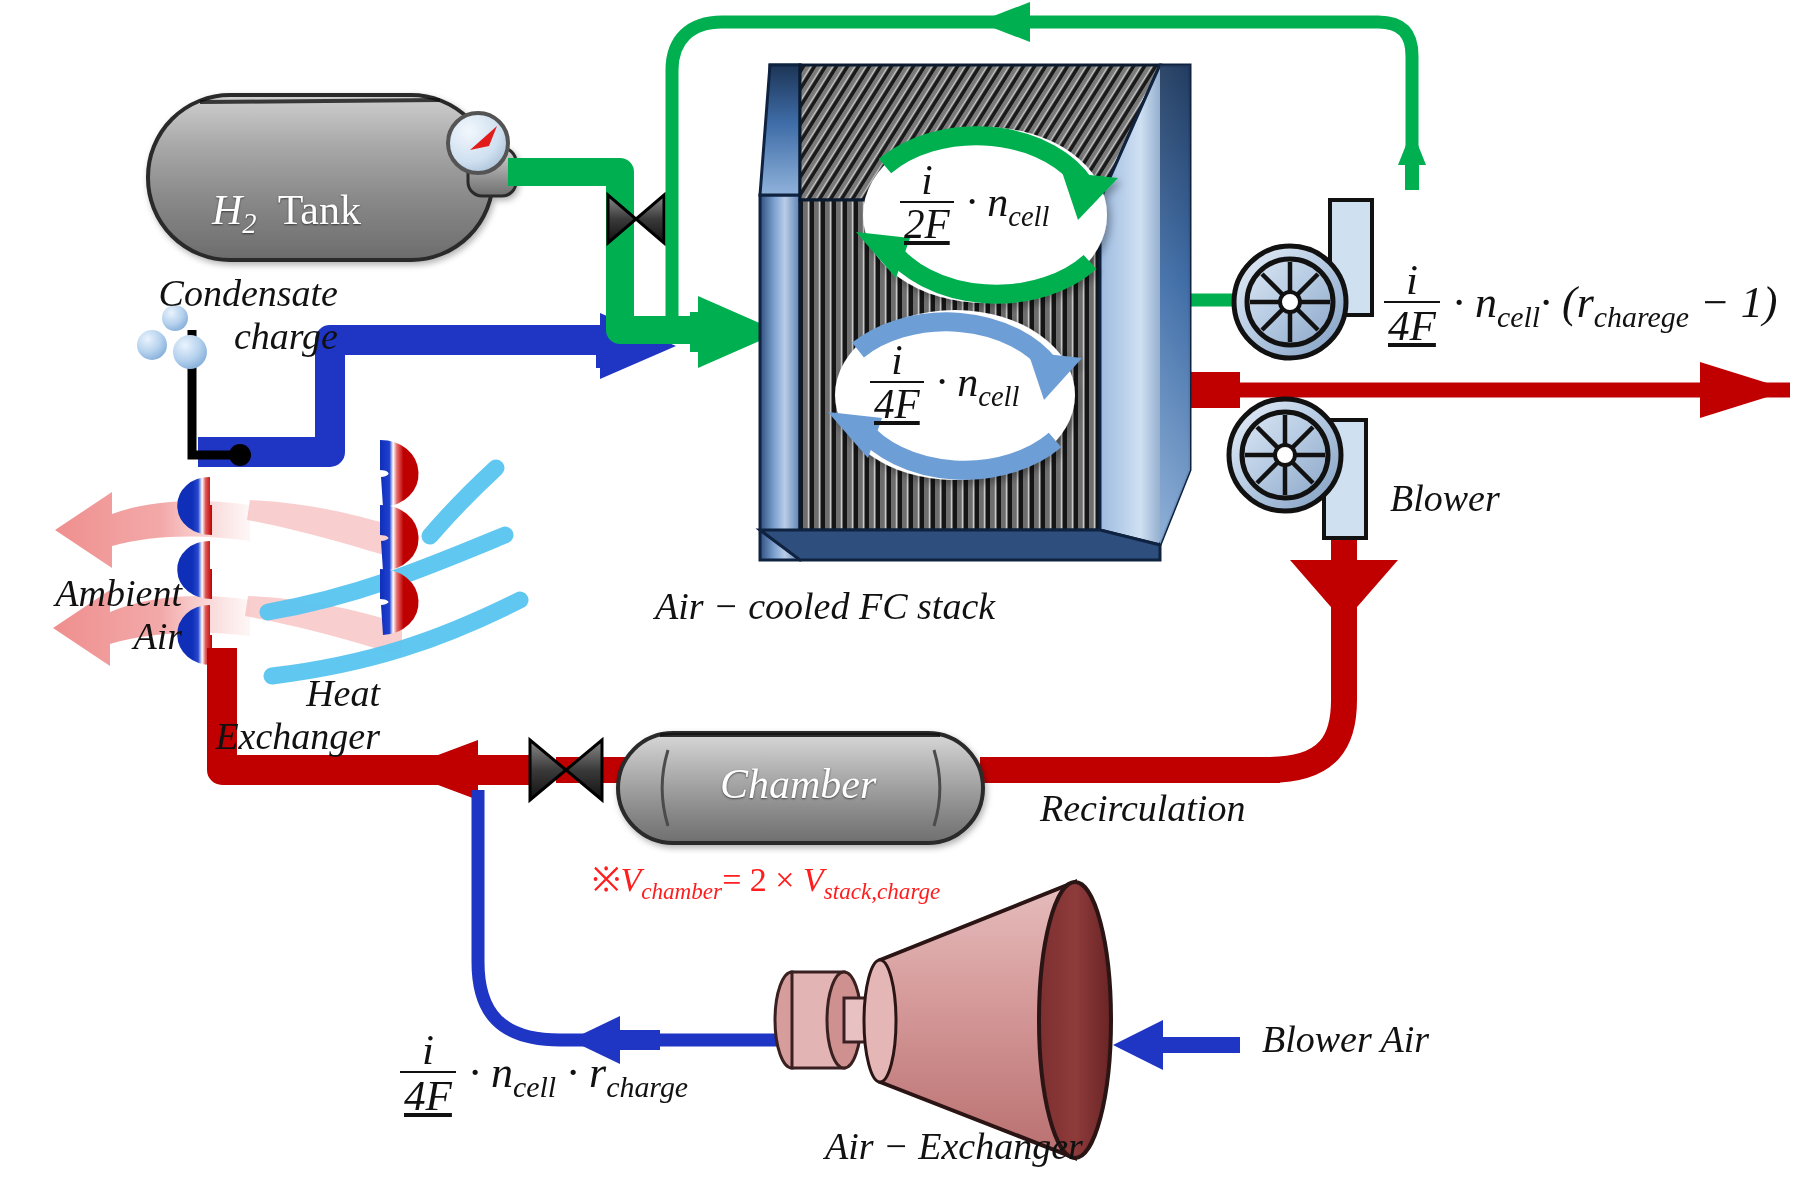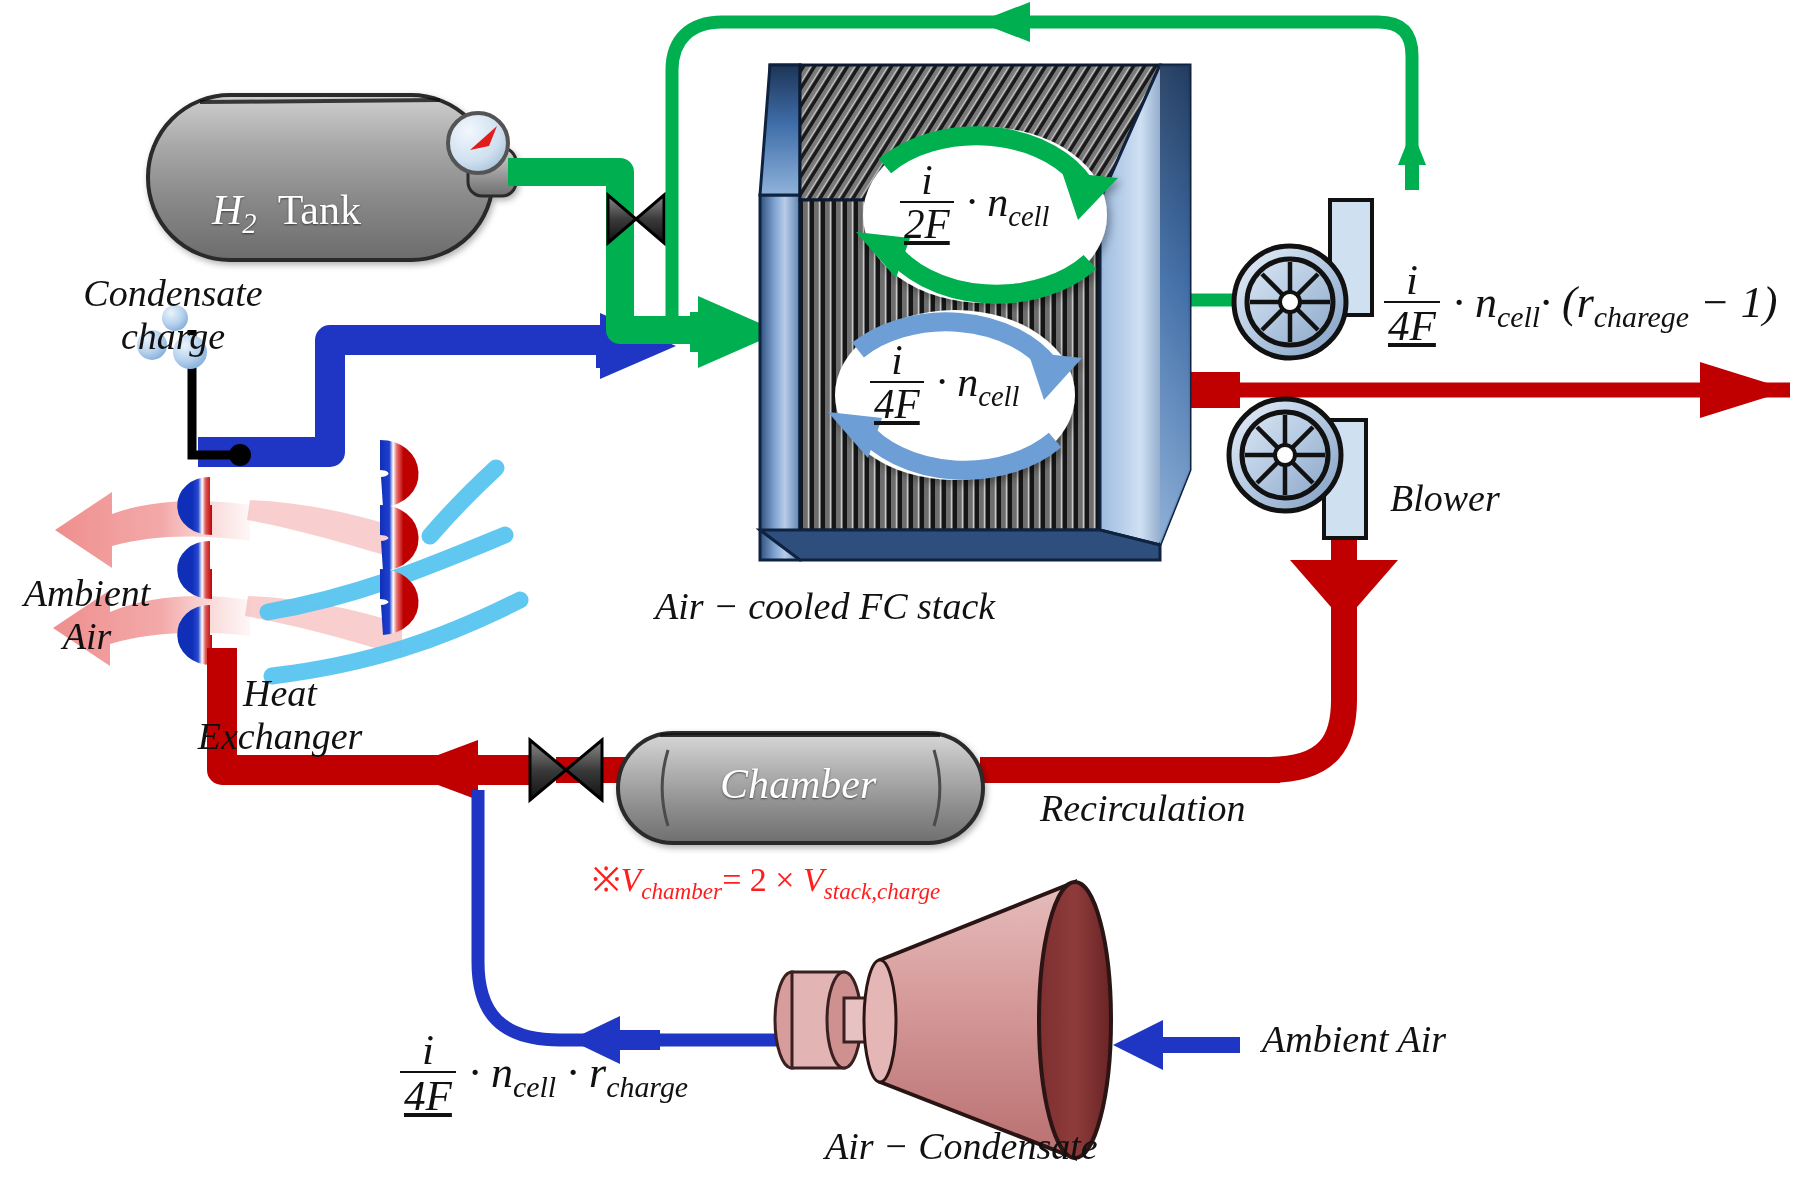--- a/index.html
+++ b/index.html
@@ -1,21 +1,21 @@
 <!DOCTYPE html>
 <html><head>
 <meta charset="utf-8">
 <style>
   html,body{margin:0;padding:0;background:#fff;}
   body{width:1820px;height:1182px;overflow:hidden;font-family:"Liberation Serif",serif;}
   #stage{position:relative;width:1820px;height:1182px;background:#ffffff;}
   svg.layer{position:absolute;left:0;top:0;width:1820px;height:1182px;}
   .lbl{position:absolute;font-family:"Liberation Serif",serif;font-style:italic;color:#111;
        white-space:nowrap;line-height:1.12;}
-  .lbl.ctr{text-align:center;}
+  .lbl.ctr{text-align:right;}
   .eq{position:absolute;font-family:"Liberation Serif",serif;font-style:italic;color:#111;white-space:nowrap;}
   .frac{display:inline-block;vertical-align:-0.52em;text-align:center;margin:0 2px;}
   .frac .num{display:block;padding:0 4px;font-size:.98em;line-height:1.0;}
   .frac .den{display:block;border-top:2.6px solid currentColor;padding:0 4px;font-size:.98em;line-height:1.06;text-decoration:underline;}
   sub{font-size:.68em;font-style:italic;}
   .tanktxt{position:absolute;color:#fff;font-family:"Liberation Serif",serif;white-space:nowrap;
            text-shadow:0 1px 2px rgba(0,0,0,.55);}
   .redann{position:absolute;color:#ff1d1d;font-family:"Liberation Serif",serif;font-style:italic;white-space:nowrap;}
   .upr{font-style:normal;}
 </style>
@@ -335,23 +335,23 @@
 
   <div class="lbl ctr" style="left:180px;top:672px;width:200px;font-size:38px;">
     <span>Heat</span><br>
     <span>Exchanger</span>
   </div>
 
   <div class="lbl" style="left:1390px;top:477px;font-size:38px;">Blower</div>
 
   <div class="lbl" style="left:1040px;top:787px;font-size:38px;">Recirculation</div>
 
-  <div class="lbl" style="left:825px;top:1125px;font-size:38px;">Air − Condensate</div>
-
-  <div class="lbl" style="left:1262px;top:1018px;font-size:38px;">Ambient Air</div>
+  <div class="lbl" style="left:825px;top:1125px;font-size:38px;">Air − Exchanger</div>
+
+  <div class="lbl" style="left:1262px;top:1018px;font-size:38px;">Blower Air</div>
 
   <div class="tanktxt" style="left:720px;top:760px;font-size:42px;font-style:italic;">Chamber</div>
 
   <div class="eq" style="left:898px;top:160px;font-size:42px;">
     <span class="frac">
       <span class="num">i</span>
       <span class="den">2F</span>
     </span>
     <span>· n</span><sub>cell</sub>
   </div>

